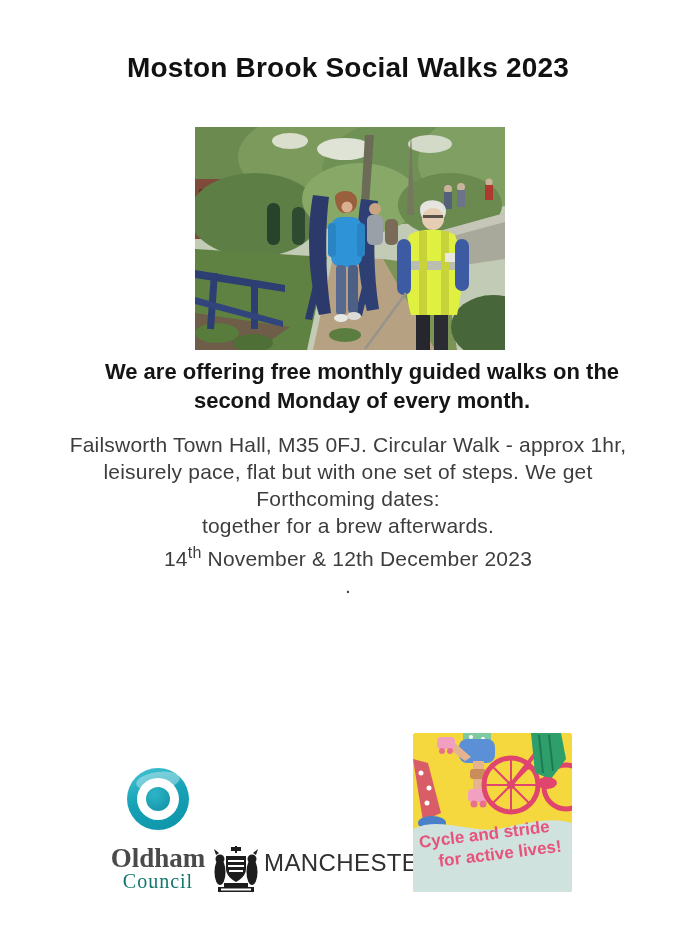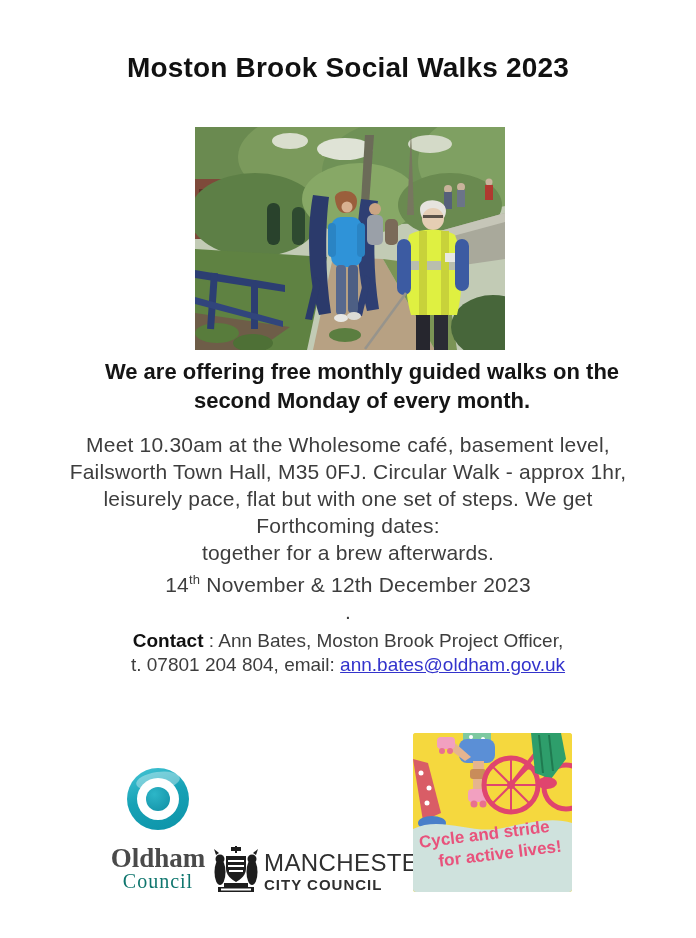--- a/index.html
+++ b/index.html
@@ -16,21 +16,21 @@
   }
   .photo svg{display:block;width:100%;height:100%;}
   .intro{
     position:absolute;top:357px;left:0;width:100%;text-align:center;
     font-size:22px;font-weight:bold;color:#151515;line-height:29px;margin-left:14px;
   }
   .body-block{
     position:absolute;top:431px;left:28px;width:640px;text-align:center;
     font-size:21px;line-height:27px;color:#3d3d3d;letter-spacing:.2px;
   }
-  .dates-line sup{font-size:13px;}
+  .dates-line sup{font-size:16px;}
   .stray-period{line-height:27px;}
   .contact-block{
     position:absolute;top:629px;left:28px;width:640px;text-align:center;
     font-size:19px;line-height:24px;color:#3d3d3d;
   }
   .contact-label{font-weight:bold;color:#111;}
   .email-link{color:#3333cc;text-decoration:underline;cursor:pointer;}
   
   .oldham{position:absolute;left:108px;top:768px;width:100px;text-align:center;}
   .oldham-circle{
@@ -154,33 +154,28 @@
       <line x1="211" y1="166" x2="170" y2="222" stroke="#97948c" stroke-width="2.5"></line>
     </svg>
   </div>
 
   <div class="intro">
     <div>We are offering free monthly guided walks on the</div>
     <div>second Monday of every month.</div>
   </div>
 
   <div class="body-block">
-    <div>Meet 10.30am at the Wholesome café, basement level,</div>
     <div>Failsworth Town Hall, M35 0FJ. Circular Walk - approx 1hr,</div>
     <div>leisurely pace, flat but with one set of steps. We get</div>
     <div>Forthcoming dates:</div>
     <div>together for a brew afterwards.</div>
     <div class="dates-line"><span>14</span><sup>th</sup><span> November &amp; 12th December 2023</span></div>
     <div class="stray-period">.</div>
   </div>
 
-  <div class="contact-block">
-    <div><span class="contact-label">Contact</span><span> : </span><span>Ann Bates, Moston Brook Project Officer,</span></div>
-    <div><span>t. 07801 204 804, email: </span><a class="email-link">ann.bates@oldham.gov.uk</a></div>
-  </div>
 
   <div class="oldham">
     <div class="oldham-circle">
       <div class="gloss"></div>
       <div class="ring"></div>
       <div class="dot"></div>
     </div>
     <div class="oldham-name">Oldham</div>
     <div class="oldham-sub">Council</div>
   </div>
@@ -202,21 +197,20 @@
       </g>
       <g fill="#ffffff">
         <rect x="14" y="14" width="16" height="2"></rect>
         <rect x="14" y="19" width="16" height="2"></rect>
         <rect x="15" y="24" width="14" height="2"></rect>
         <rect x="7" y="42.5" width="30" height="2"></rect>
       </g>
     </svg>
     <div class="mcc-text">
       <div class="mcc-name">MANCHESTER</div>
-      <div class="mcc-sub">CITY COUNCIL</div>
     </div>
   </div>
 
   <div class="cycle-card">
     <svg viewBox="0 0 159 159">
       <rect width="159" height="159" fill="#f5d83e"></rect>
 
       <polygon points="0,26 15,30 28,80 10,88" fill="#d95d66"></polygon>
       <circle cx="8" cy="40" r="2.5" fill="#ffffff"></circle>
         <circle cx="16" cy="55" r="2.5" fill="#ffffff"></circle>

